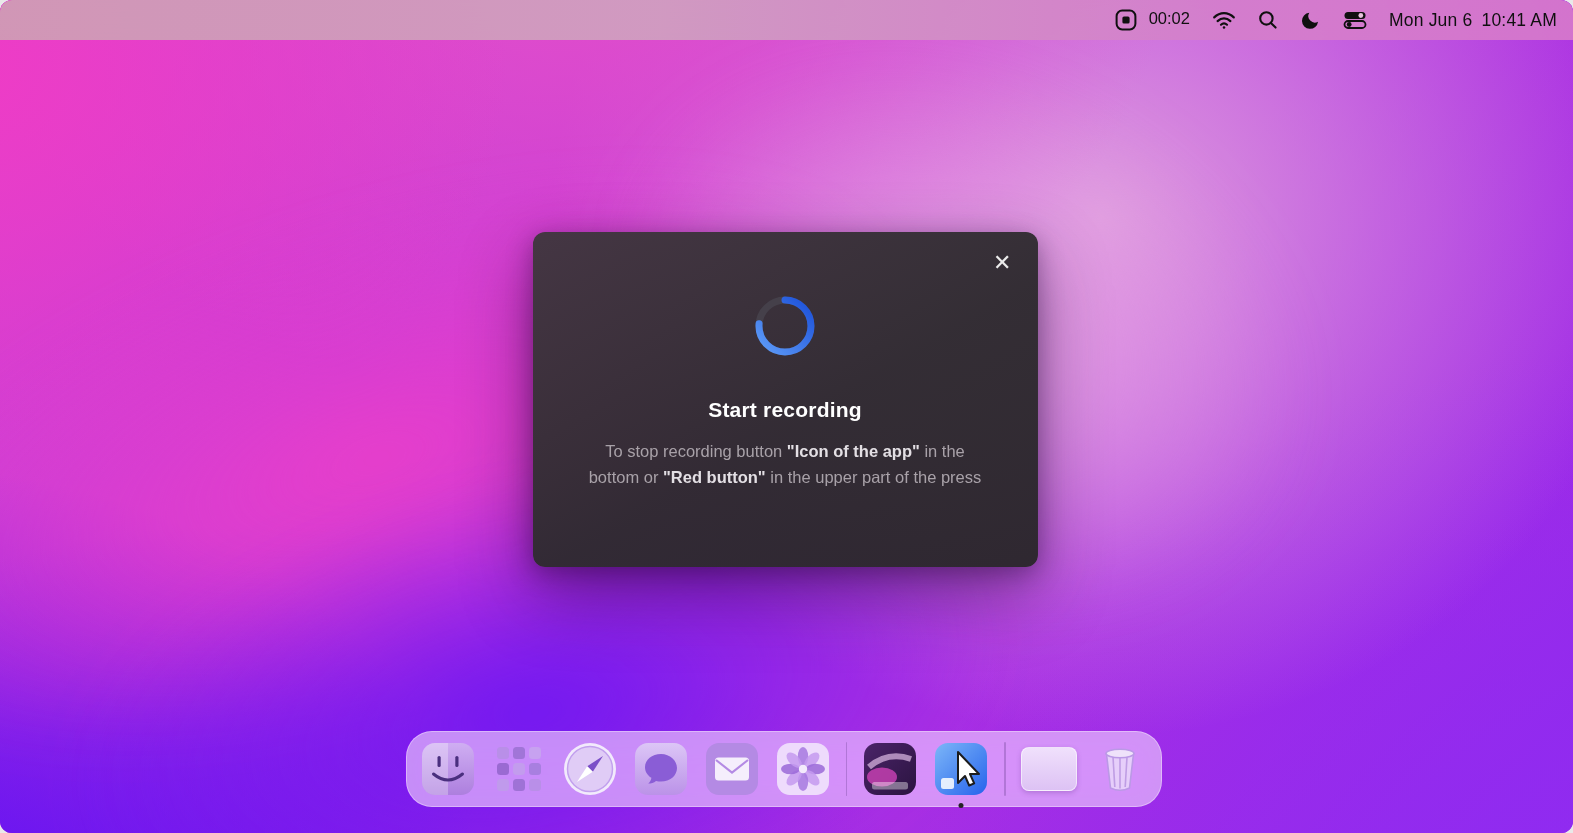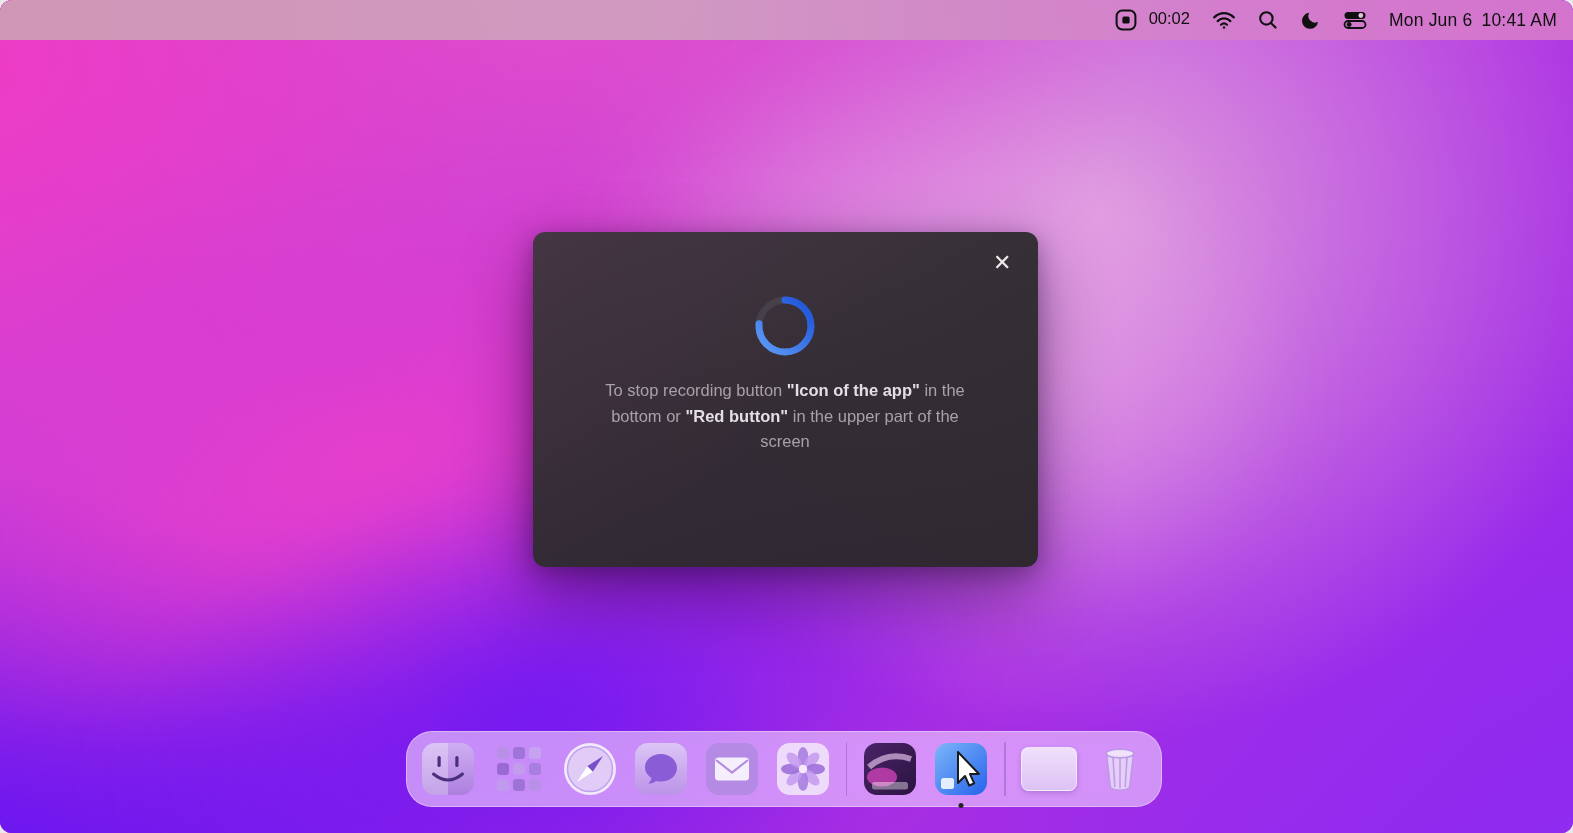--- a/index.html
+++ b/index.html
@@ -132,22 +132,23 @@
         <defs>
           <linearGradient id="arcGrad" x1="0" y1="0" x2="1" y2="1">
             <stop offset="0%" stop-color="#5f9df8"></stop>
             <stop offset="100%" stop-color="#1b4fd8"></stop>
           </linearGradient>
         </defs>
         <circle cx="35" cy="35" r="26" fill="none" stroke="#45404a" stroke-width="7"></circle>
         <circle cx="35" cy="35" r="26" fill="none" stroke="url(#arcGrad)" stroke-width="7" stroke-linecap="round" stroke-dasharray="124 39.4" transform="rotate(-90 35 35)"></circle>
       </svg>
     </div>
+    <div class="dialog-title">Start recording</div>
     <div class="dialog-body">
-      <span>To stop recording button </span><span class="b">"Icon of the app"</span><span> in the bottom or </span><span class="b">"Red button"</span><span> in the upper part of the screen</span>
+      <span>To stop recording button </span><span class="b">"Icon of the app"</span><span> in the bottom or </span><span class="b">"Red button"</span><span> in the upper part of the press</span>
     </div>
   </div>
 
   <div class="dock">
 
     <div class="dock-item">
       <svg width="56" height="56" viewBox="0 0 56 56">
         <defs>
           <linearGradient id="finGrad" x1="0" y1="0" x2="0" y2="1">
             <stop offset="0%" stop-color="#cfaef2"></stop>

